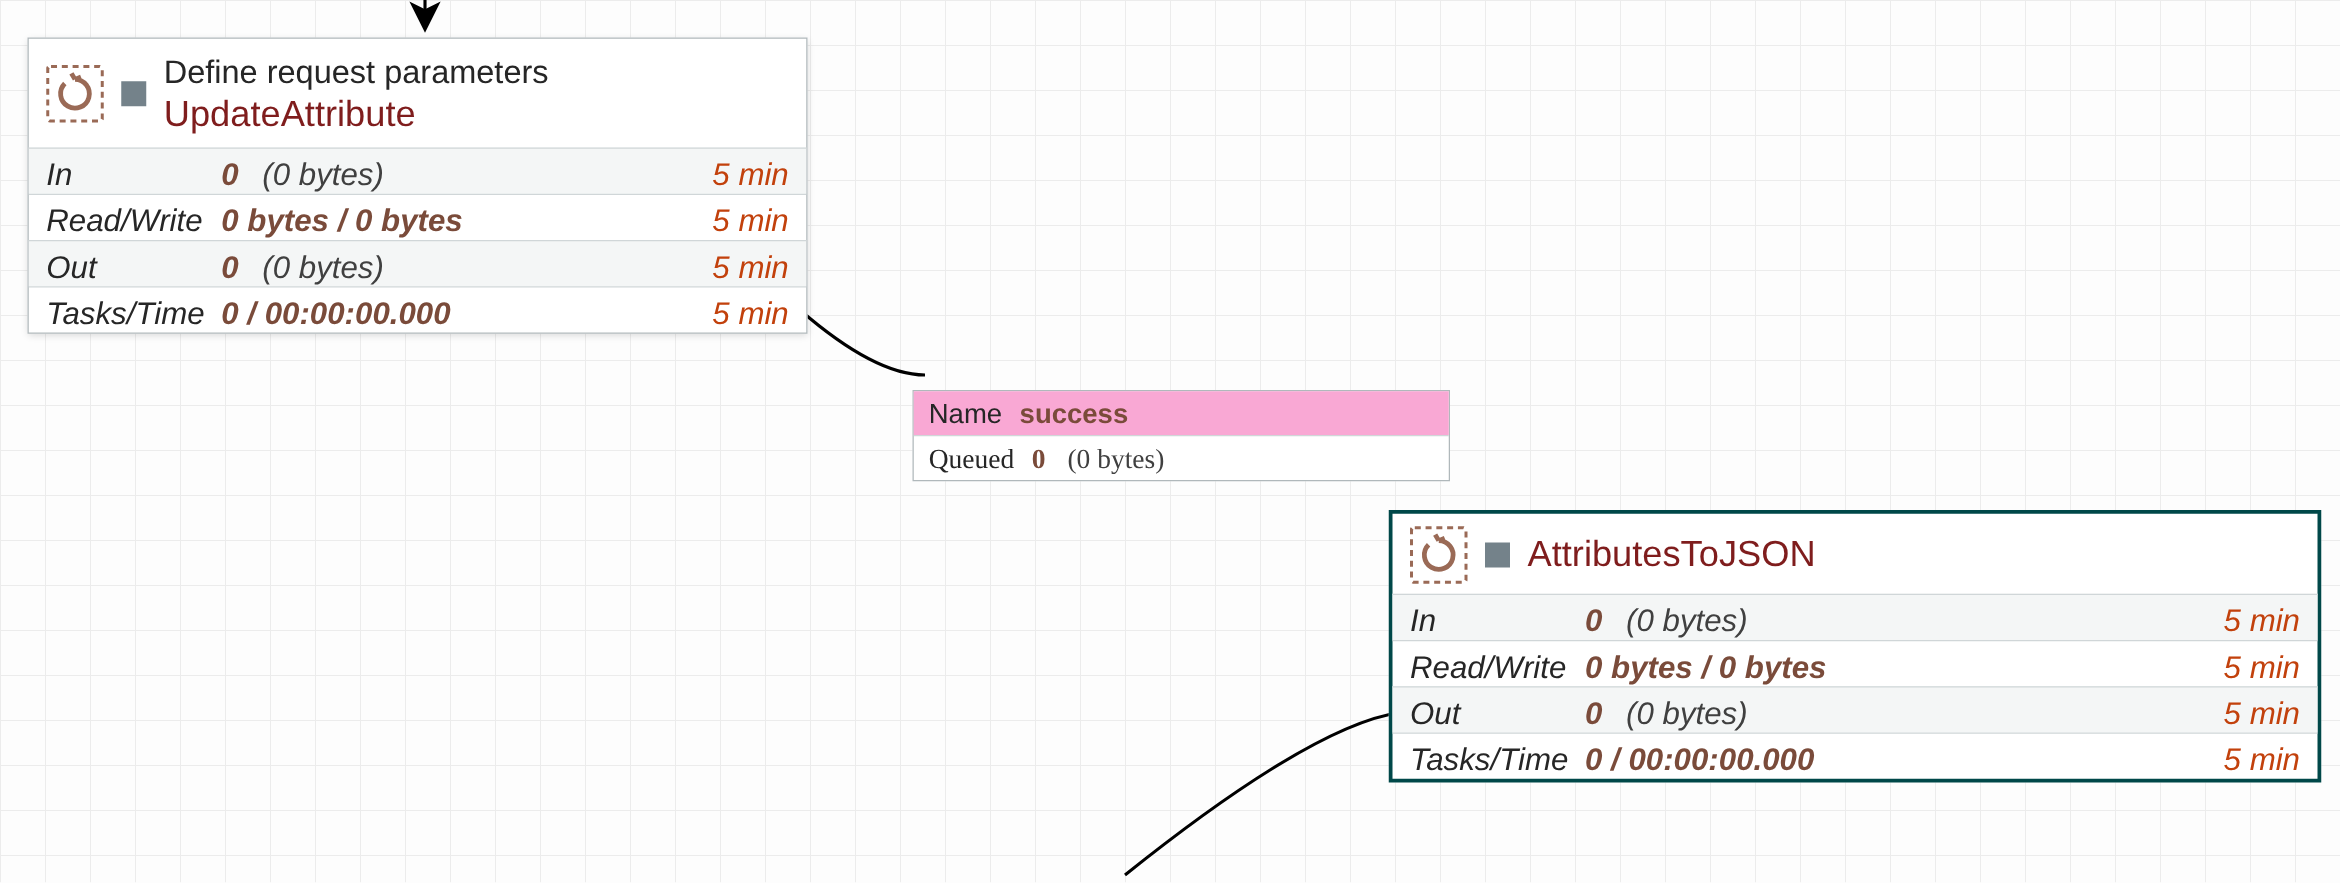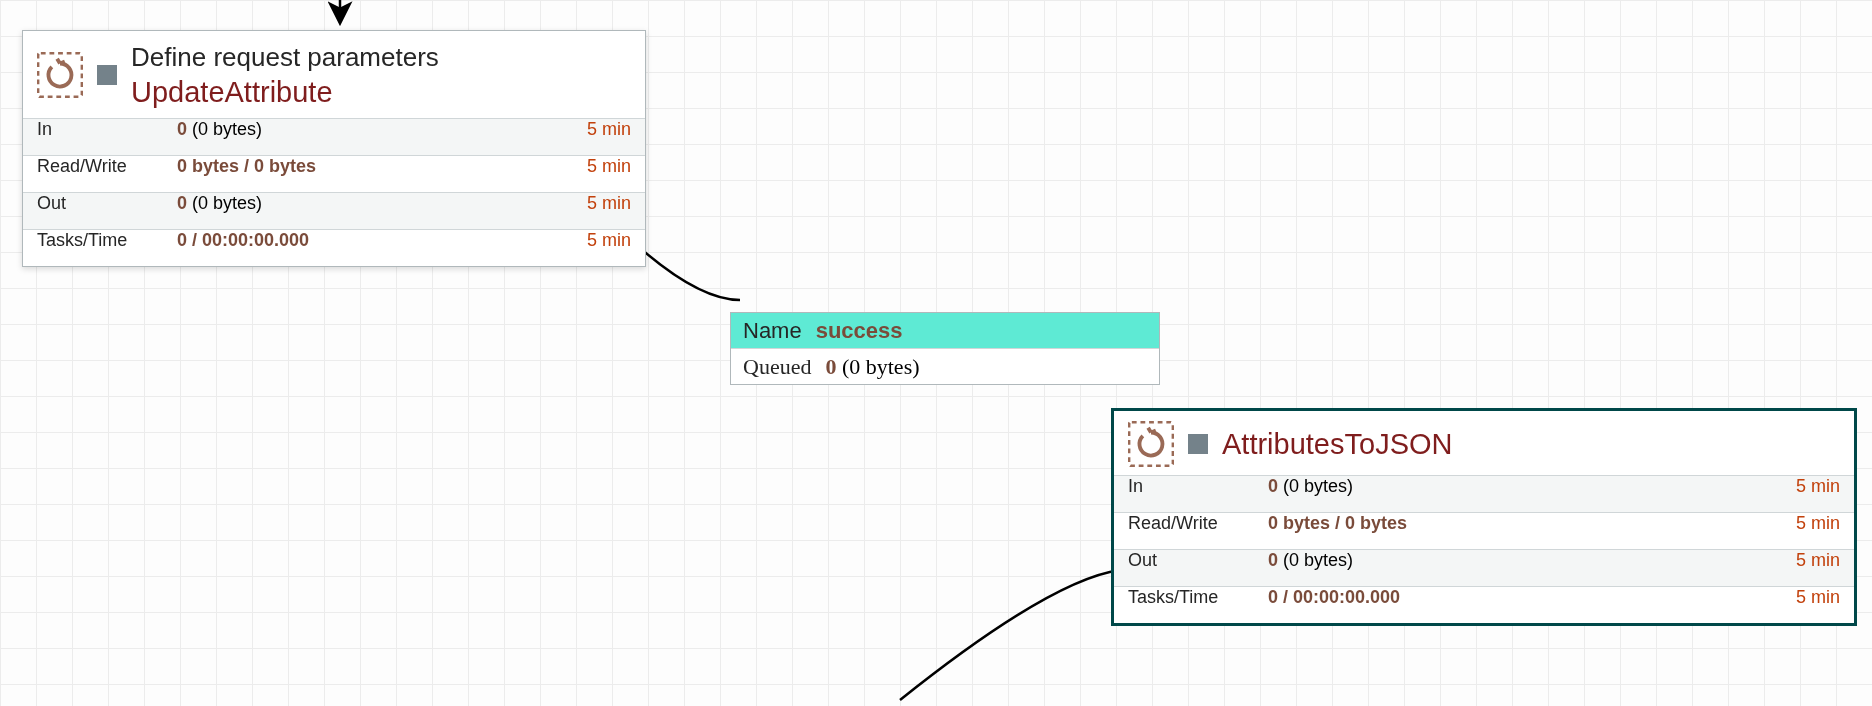--- a/index.html
+++ b/index.html
@@ -16,34 +16,34 @@
   .node{position:absolute;background:#fff;border:1px solid #b0b8bb;
     box-shadow:0 2px 6px rgba(0,0,0,.15);}
   .node.selected{border:3px solid #004849;box-shadow:none;}
   .node-head{display:flex;align-items:center;gap:14px;padding:10px 14px 8px 14px;}
   .proc-icon{width:46px;height:46px;flex:0 0 46px;}
   .status-sq{width:20px;height:20px;background:#74828a;flex:0 0 20px;}
   .titles{display:flex;flex-direction:column;line-height:1.25;}
   .node-title{font-size:26px;color:#262626;}
   .node-type{font-size:29px;color:#7f1d1d;}
   .stats{width:100%;}
-  .stat-row{display:flex;align-items:flex-start;height:36px;
-    padding:0 14px;border-top:1px solid #d0d6d8;font-size:18px;}
+  .stat-row{display:flex;align-items:flex-end;height:36px;
+    padding:0 14px;border-top:1px solid #d0d6d8;font-size:25px;font-style:italic;}
   .stat-row.shade{background:#f4f6f6;}
   .sr-label{color:#262626;width:140px;flex:0 0 140px;}
   .sr-val{flex:1;}
   .sr-time{color:#c2410c;}
   .v-strong{font-weight:700;color:#7a4b3a;}
-  .v-light{color:#000000;}
+  .v-light{color:#404040;margin-left:12px;}
 
   
   .conn{position:absolute;background:#fff;border:1px solid #b0b8bb;}
   .conn-row{display:flex;align-items:center;height:35px;padding:0 12px;
     font-size:22px;gap:14px;}
-  .conn-row.shade{background:#5eead4;}
+  .conn-row.shade{background:#f9a8d4;}
   .conn-row + .conn-row{border-top:1px solid #d0d6d8;font-family:Liberation Serif, serif;}
   .cr-label{color:#262626;}
   .cr-name{font-weight:700;color:#7a4b3a;}
 </style>
 </head>
 <body>
 
 <div class="grid"></div>
 
 <svg class="arrows" width="1872" height="706">

